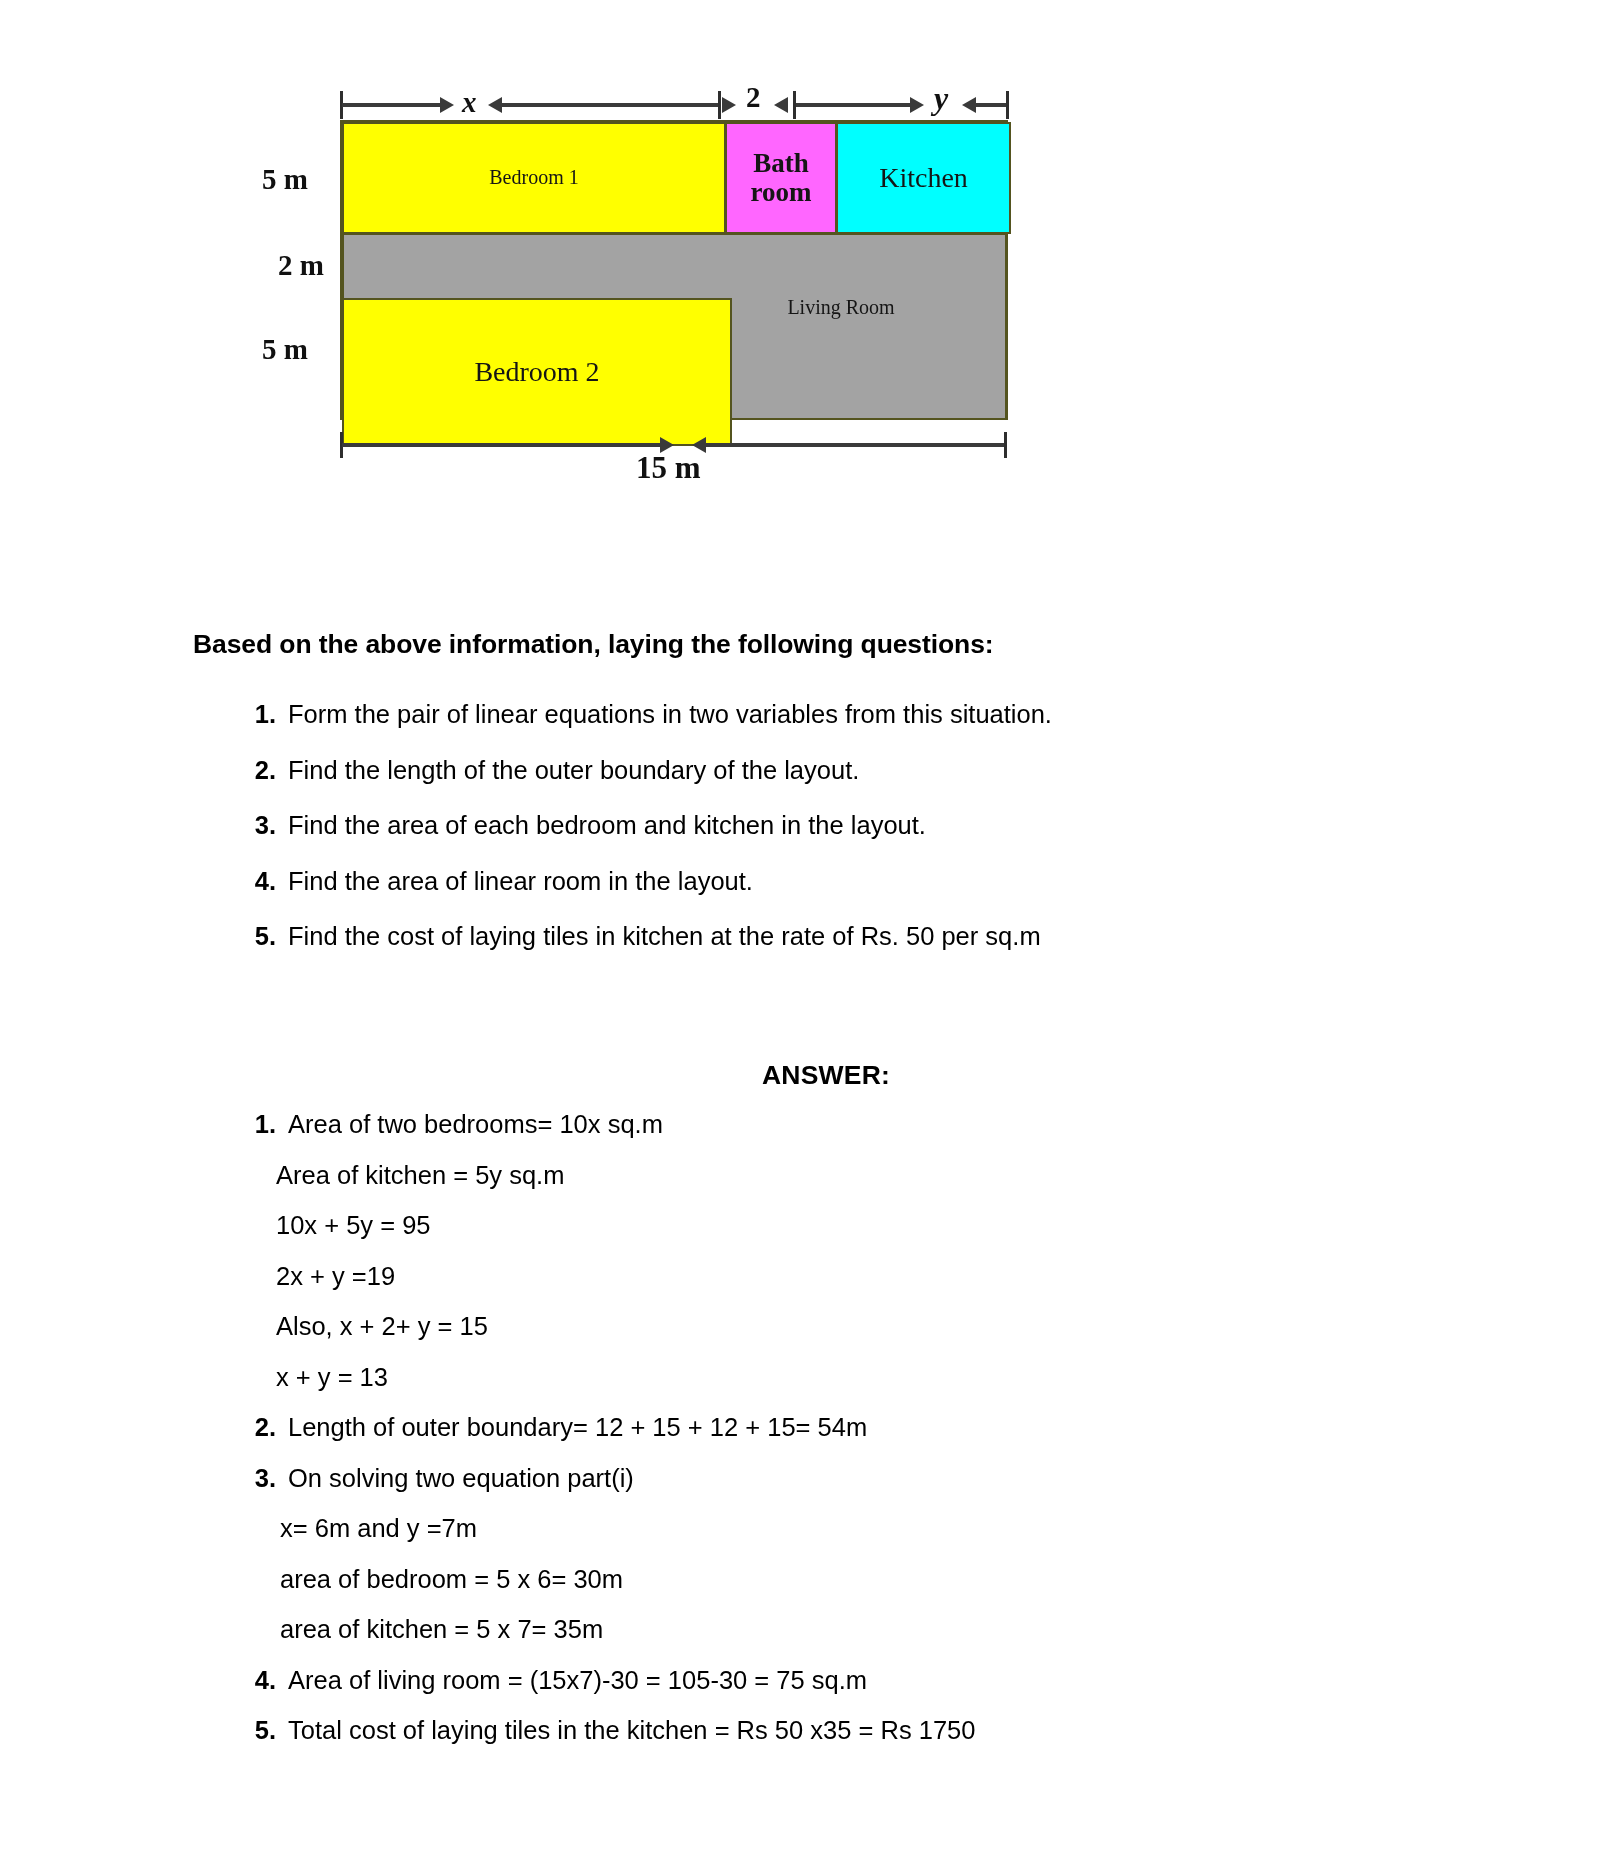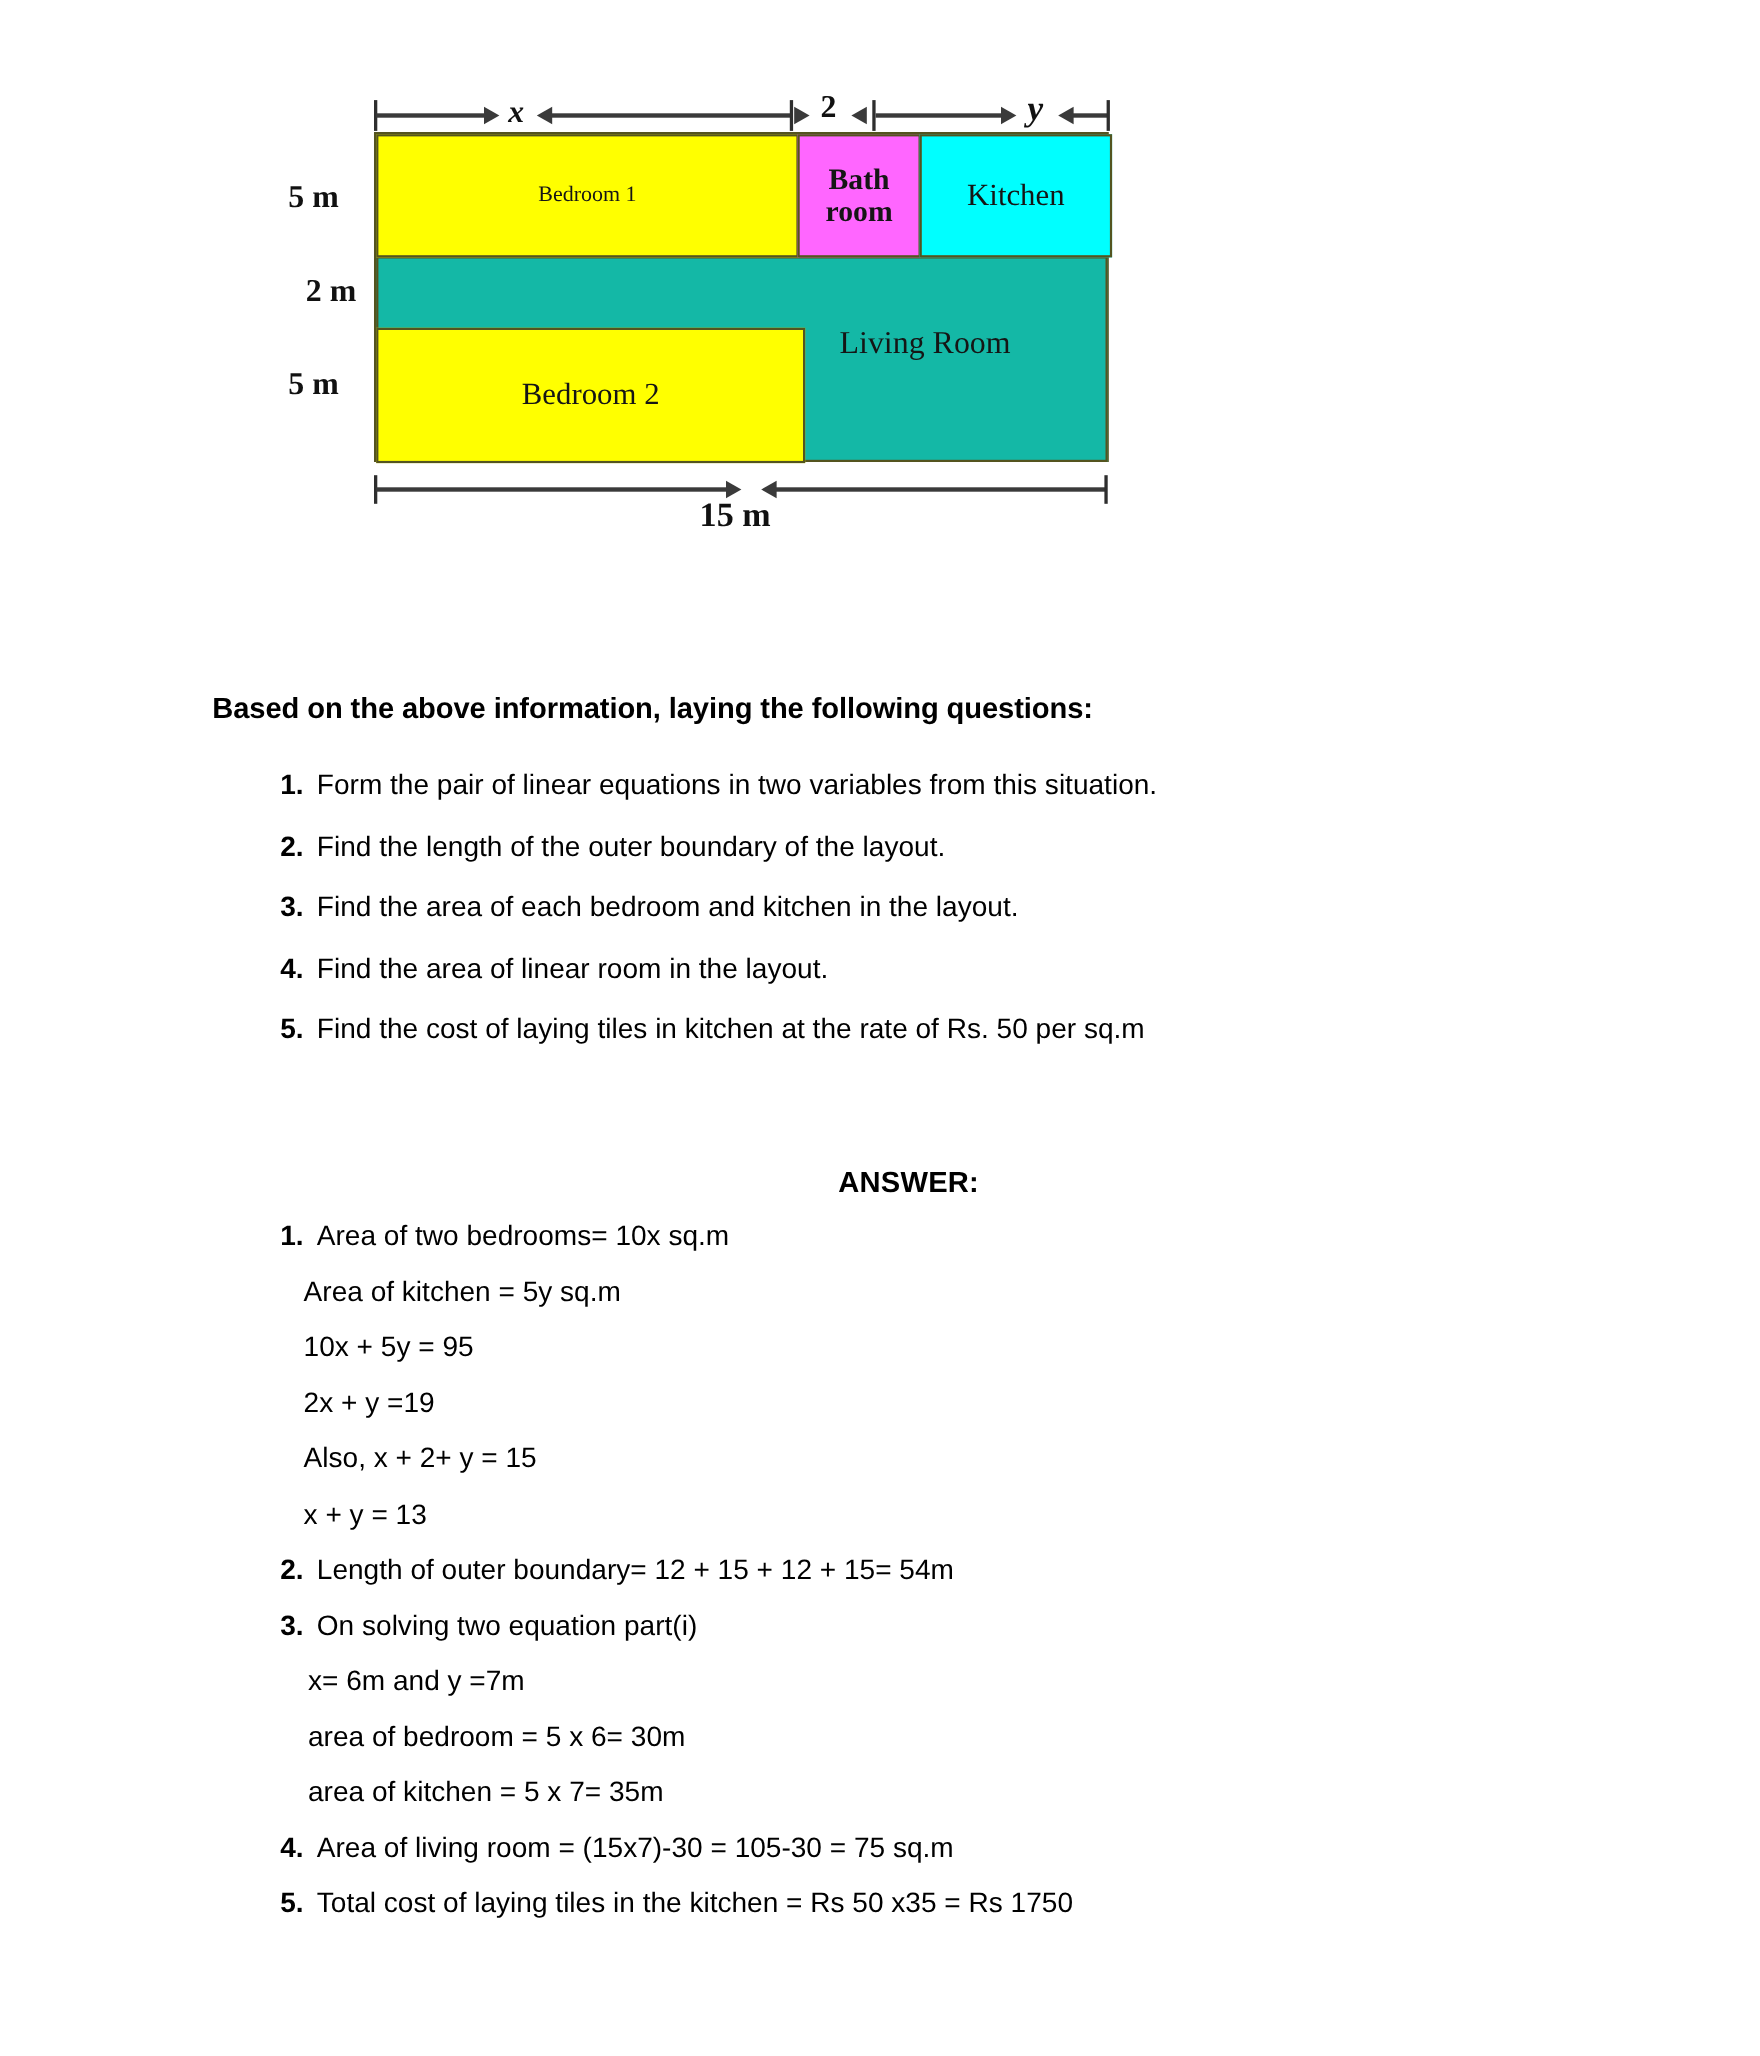--- a/index.html
+++ b/index.html
@@ -104,35 +104,35 @@
   }
   #room-kitchen {
     left: 493px; top: -1px;
     width: 175px; height: 112px;
     background: #00FFFF;
     font-size: 28px;
   }
   #room-living {
     left: -1px; top: 110px;
     width: 665px; height: 187px;
-    background: #14b8a6;
-    font-size: 29px;
+    background: #a3a3a3;
+    font-size: 20px;
     align-items: flex-start;
     justify-content: flex-start;
   }
   #room-living .living-label {
     position: absolute;
     left: 372px;
     top: 62px;
     width: 250px;
     text-align: center;
   }
   #room-bedroom2 {
     left: -1px; top: 175px;
-    width: 390px; height: 123px;
+    width: 390px; height: 148px;
     background: #FFFF00;
     font-size: 28px;
   }
 
   
   .vdim {
     position: absolute;
     width: 40px;
   }
   .vdim .vline {

